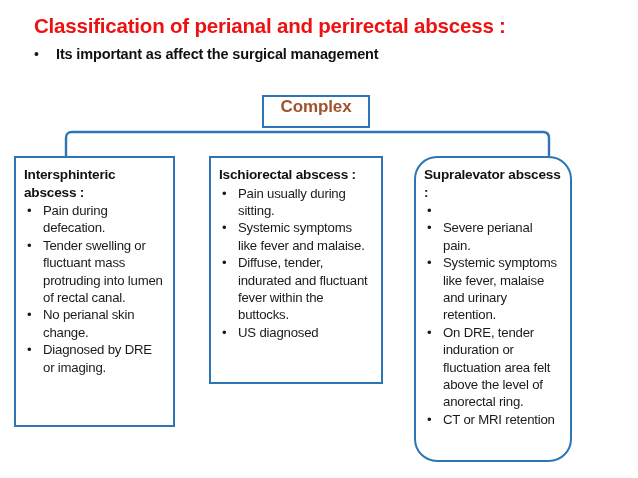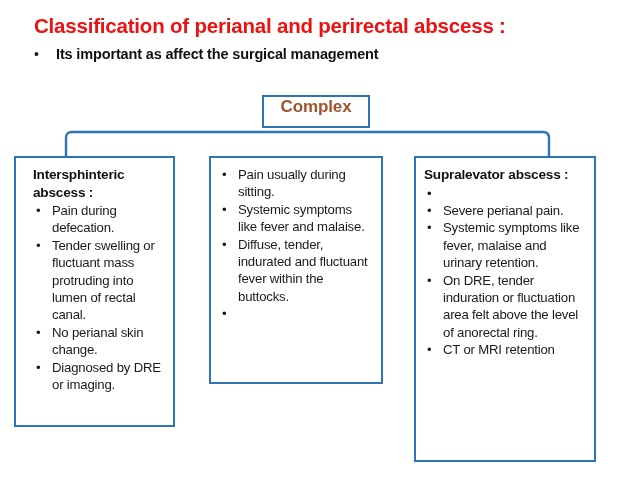--- a/index.html
+++ b/index.html
@@ -87,23 +87,23 @@
 
   
   .abscess-box {
     position: absolute;
     box-sizing: border-box;
     border: 2px solid #2e75b6;
     background: #ffffff;
     padding: 8px 7px 8px 8px;
     z-index: 2;
   }
-  #box-intersphincteric { left: 14px;  top: 156px; width: 161px; height: 271px; padding-left: 17px; }
+  #box-intersphincteric { left: 14px;  top: 156px; width: 161px; height: 271px; }
   #box-ischiorectal     { left: 209px; top: 156px; width: 174px; height: 228px; }
-  #box-supralevator     { left: 414px; top: 156px; width: 182px; height: 306px; }
+  #box-supralevator     { left: 414px; top: 156px; width: 158px; height: 306px; border-radius: 23px; }
 
   .box-heading {
     font-size: 13.6px;
     font-weight: bold;
     line-height: 17.5px;
     color: #111111;
     margin-bottom: 1px;
     letter-spacing: -0.2px;
   }
   .bullet-list {
@@ -164,35 +164,37 @@
       <span class="txt">No perianal skin change.</span>
     </li>
     <li class="bullet-item">
       <span class="dot">•</span>
       <span class="txt">Diagnosed by DRE or imaging.</span>
     </li>
   </ul>
 </div>
 
 <div class="abscess-box" id="box-ischiorectal">
+  <div class="box-heading">Ischiorectal abscess :</div>
   <ul class="bullet-list">
     <li class="bullet-item">
       <span class="dot">•</span>
       <span class="txt">Pain usually during sitting.</span>
     </li>
     <li class="bullet-item">
       <span class="dot">•</span>
       <span class="txt">Systemic symptoms like fever and malaise.</span>
     </li>
     <li class="bullet-item">
       <span class="dot">•</span>
       <span class="txt">Diffuse, tender, indurated and fluctuant fever within the buttocks.</span>
     </li>
     <li class="bullet-item">
       <span class="dot">•</span>
+      <span class="txt">US diagnosed</span>
     </li>
   </ul>
 </div>
 
 <div class="abscess-box" id="box-supralevator">
   <div class="box-heading">Supralevator abscess :</div>
   <ul class="bullet-list">
     <li class="bullet-item">
       <span class="dot">•</span>
     </li>

